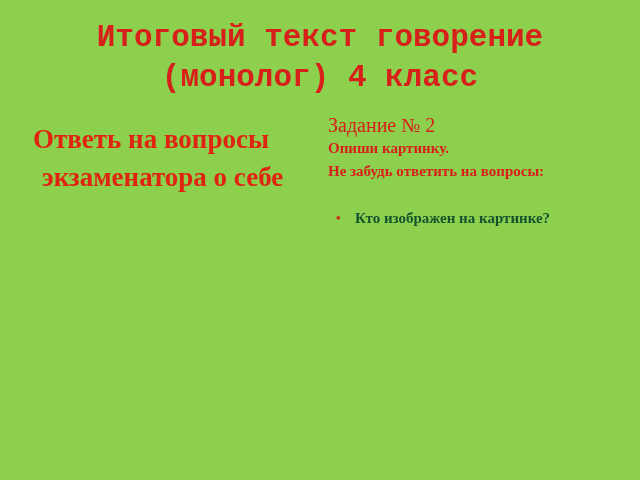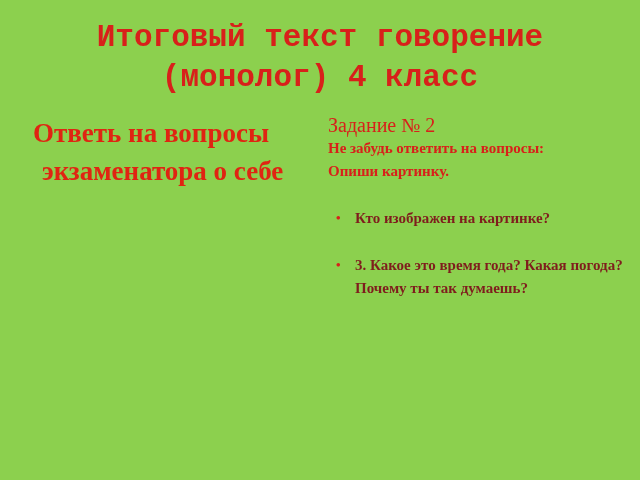--- a/index.html
+++ b/index.html
@@ -50,21 +50,21 @@
     line-height: 38px;
     padding-left: 9px;
     color: #e02412;
   }
   #left-body {
     font-size: 27px;
     line-height: 38px;
     padding-left: 18px;
     text-indent: -9px;
     color: #e02412;
-    margin-top: 1px;
+    margin-top: 7px;
   }
 
   
   #right-col {
     position: absolute;
     left: 328px;
     top: 114px;
     width: 300px;
     color: #d8201a;
   }
@@ -83,21 +83,21 @@
     list-style: none;
     margin: 2px 0 0 0;
     padding: 0;
   }
   #right-list li {
     position: relative;
     padding-left: 27px;
     font-size: 15px;
     line-height: 23px;
     font-weight: bold;
-    color: #7f1d1d;
+    color: #14532d;
     margin-bottom: 5px;
     margin-top: 24px;
   }
   #right-list li::before {
     content: "\2022";
     position: absolute;
     left: 8px;
     top: -1px;
     font-size: 13px;
     line-height: 23px;
@@ -110,22 +110,21 @@
 <div id="slide" style="background: rgb(140, 208, 78);">
 
   <div id="title">Итоговый текст говорение (монолог) 4 класс</div>
 
   <div id="left-col">
     <div id="left-body">Ответь на вопросы экзаменатора о себе</div>
   </div>
 
   <div id="right-col">
     <div class="rc-line light">Задание № 2</div>
+    <div class="rc-line">Опиши картинку.</div>
     <div class="rc-line">Не забудь ответить на вопросы:</div>
-    <div class="rc-line">Опиши картинку.</div>
 
     <ul id="right-list">
       <li>Кто изображен на картинке?</li>
-      <li>3. Какое это время года? Какая погода? Почему ты так думаешь?</li>
     </ul>
   </div>
 
 </div>
 
 </body></html>

